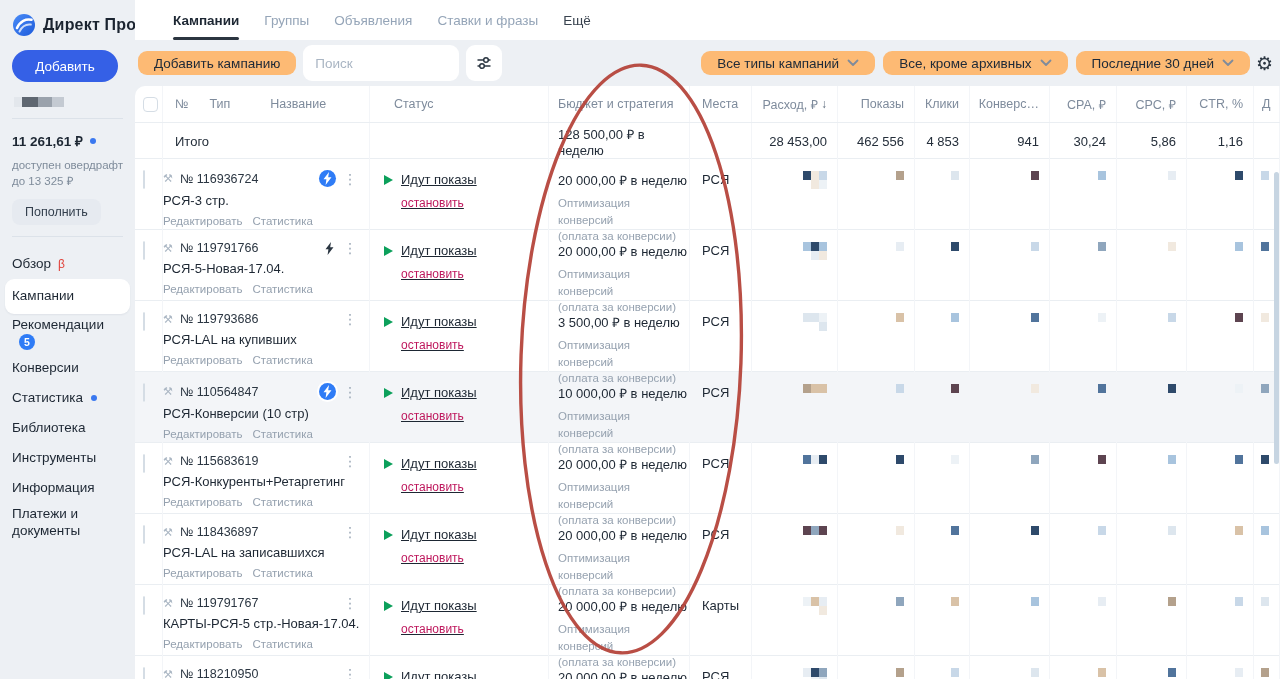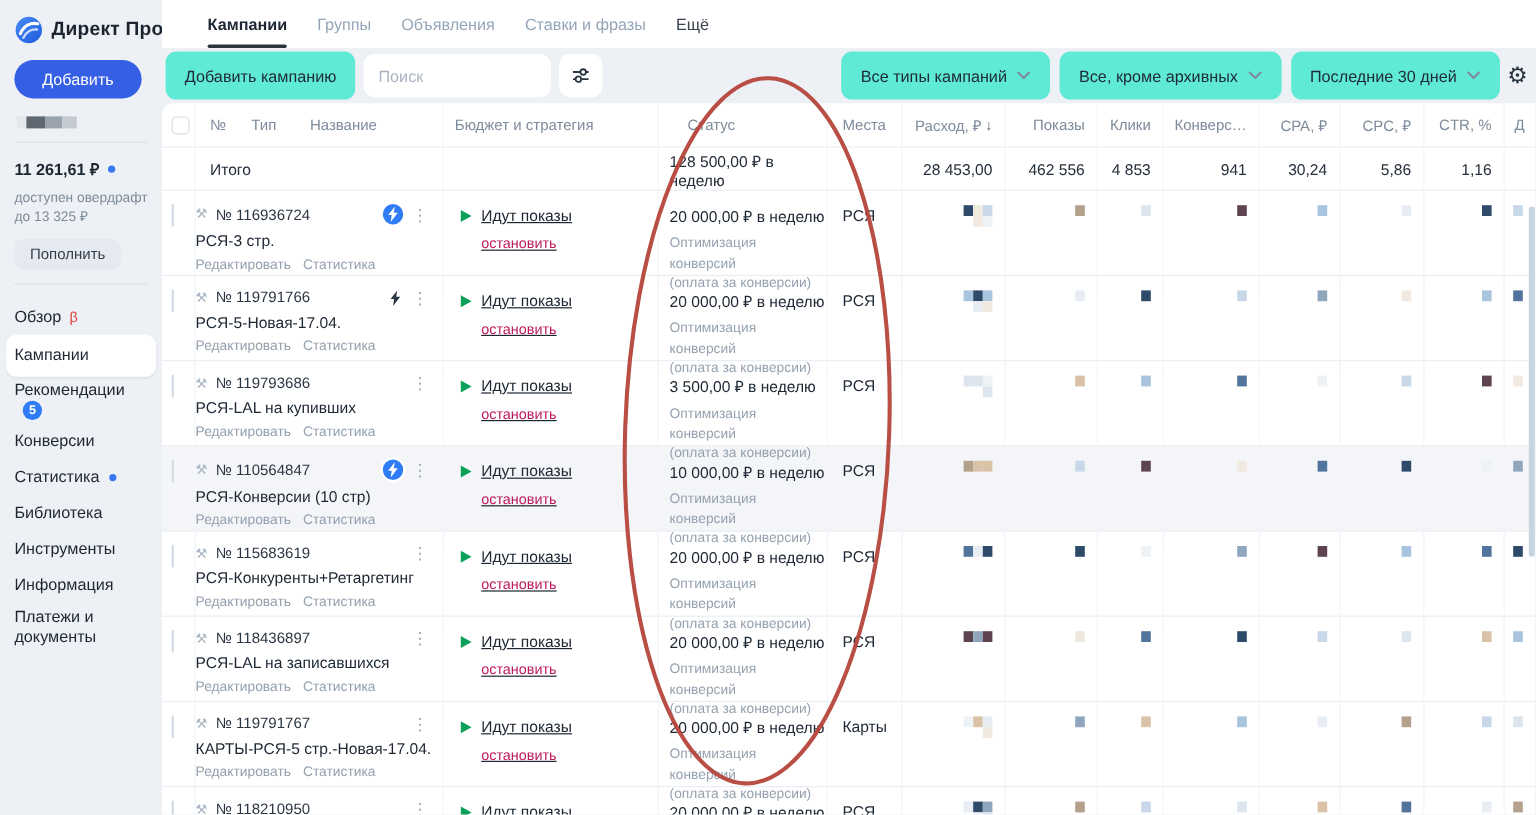--- a/index.html
+++ b/index.html
@@ -29,37 +29,37 @@
 
   
   .main { flex:1; display:flex; flex-direction:column; min-width:0; }
   .tabbar { height:40px; background:#fff; display:flex; align-items:stretch; gap:25px; padding-left:38px; }
   .tab { font-size:13.5px; color:#39434f; display:flex; align-items:center; position:relative; cursor:pointer; white-space:nowrap; }
   .tab.muted { color:#95a5b8; }
   .tab.active { color:#1d2733; font-weight:700; }
   .tab.active::after { content:""; position:absolute; left:0; right:0; bottom:0; height:3px; border-radius:2px; background:#2b3540; }
 
   .toolbar { height:36px; margin:5px 7px 0 3px; display:flex; align-items:center; }
-  .btn-white { background:#5eead4; border:none; border-radius:9px; height:40px; display:flex; align-items:center; padding:0 16px; font-size:13.5px; font-family:inherit; color:#202b38; cursor:pointer; white-space:nowrap; }
+  .btn-white { background:#fdba74; border:none; border-radius:9px; height:24px; display:flex; align-items:center; padding:0 16px; font-size:13.5px; font-family:inherit; color:#202b38; cursor:pointer; white-space:nowrap; }
   .search { width:156px; height:36px; background:#fff; border:none; border-radius:9px; padding:0 12px; font-family:inherit; font-size:13.5px; color:#202b38; margin-left:7px; outline:none; }
   .search::placeholder { color:#a9b5c3; }
   .icon-btn { width:36px; height:36px; background:#fff; border:none; border-radius:9px; display:flex; align-items:center; justify-content:center; margin-left:7px; cursor:pointer; }
   .tspacer { flex:1; }
   .pill { gap:8px; margin-left:8px; }
   .gear-btn { background:transparent; border:none; font-size:19px; color:#2b3642; margin-left:6px; cursor:pointer; line-height:1; }
 
   
   .table-wrap { margin-top:5px; background:#fff; border-top-left-radius:10px; flex:1; overflow:hidden; position:relative; }
   .trow { display:grid; grid-template-columns:28px 207px 179px 141px 62px 86px 77px 55px 80px 67px 70px 67px 1fr; align-items:stretch; }
   .cell { border-right:1px solid #f3f5f8; min-width:0; }
   .head-row { height:36px; align-items:center; }
   .head-row .cell { height:36px; display:flex; align-items:center; }
   .th { font-size:12.5px; color:#7e8b9c; white-space:nowrap; }
   .th-name { padding-left:12px; gap:0; }
-  .th-name .h2 { margin-left:21px; } .th-name .h3 { margin-left:28px; }
+  .th-name .h2 { margin-left:21px; } .th-name .h3 { margin-left:40px; }
   .th-status { padding-left:24px; }
   .th-budget { padding-left:9px; }
   .th-places { padding-left:12px; }
   .num-h { justify-content:flex-end; padding-right:10px; }
   .sort { color:#5c6b7c; margin-left:3px; font-size:12px; }
   .last-h { padding-left:8px; overflow:hidden; }
 
   .totals-row { height:37px; border-top:1px solid #eaeef2; border-bottom:1px solid #eaeef2; align-items:center; }
   .totals-row .cell { height:37px; display:flex; align-items:center; font-size:13px; color:#242e3a; }
   .t-label { padding-left:12px; }
@@ -229,22 +229,22 @@
 
       <div class="trow head-row">
         <div class="cell cell-check" style="padding-top:0;display:flex;align-items:center;">
           <span class="checkbox"></span>
         </div>
         <div class="cell th th-name">
           <span>№</span>
           <span class="h2">Тип</span>
           <span class="h3">Название</span>
         </div>
+        <div class="cell th th-status">Статус</div>
         <div class="cell th th-budget">Бюджет и стратегия</div>
-        <div class="cell th th-status">Статус</div>
         <div class="cell th th-places">Места</div>
         <div class="cell th num-h">
           <span>Расход, ₽</span>
             <span class="sort">↓</span>
         </div>
         <div class="cell th num-h">Показы</div>
         <div class="cell th num-h">Клики</div>
         <div class="cell th num-h">Конверс…</div>
         <div class="cell th num-h">CPA, ₽</div>
         <div class="cell th num-h">CPC, ₽</div>

